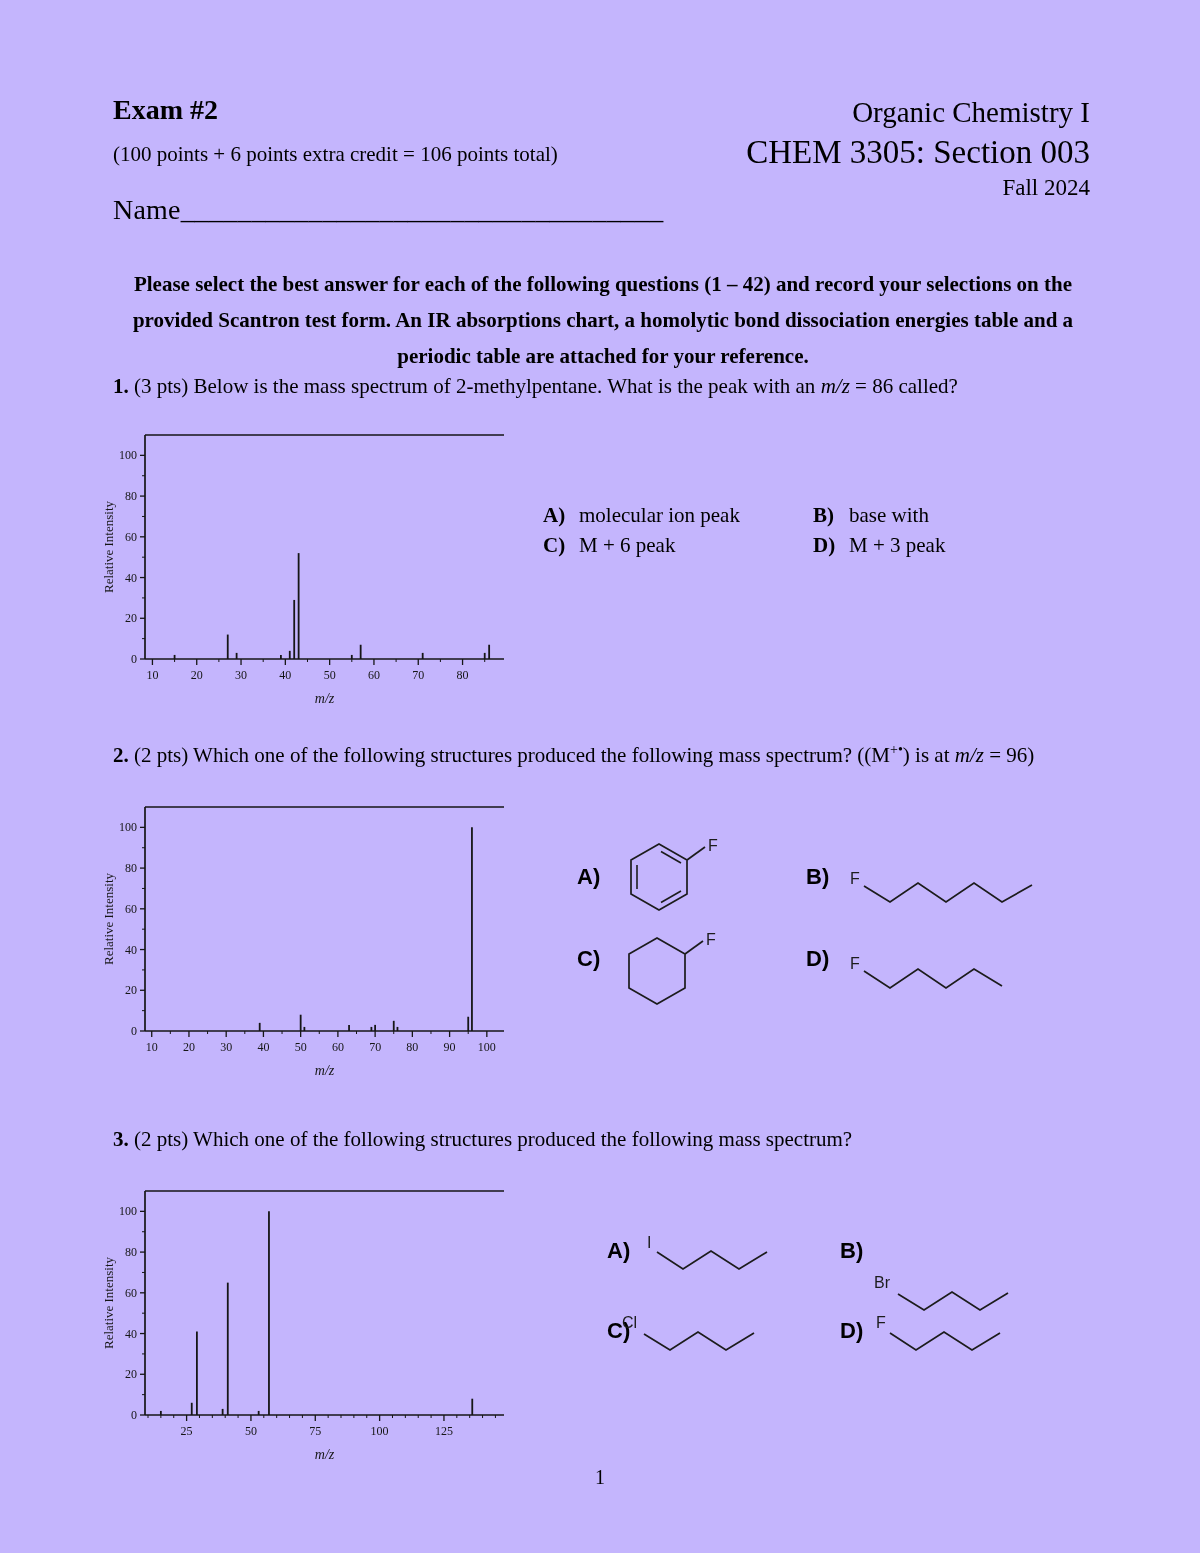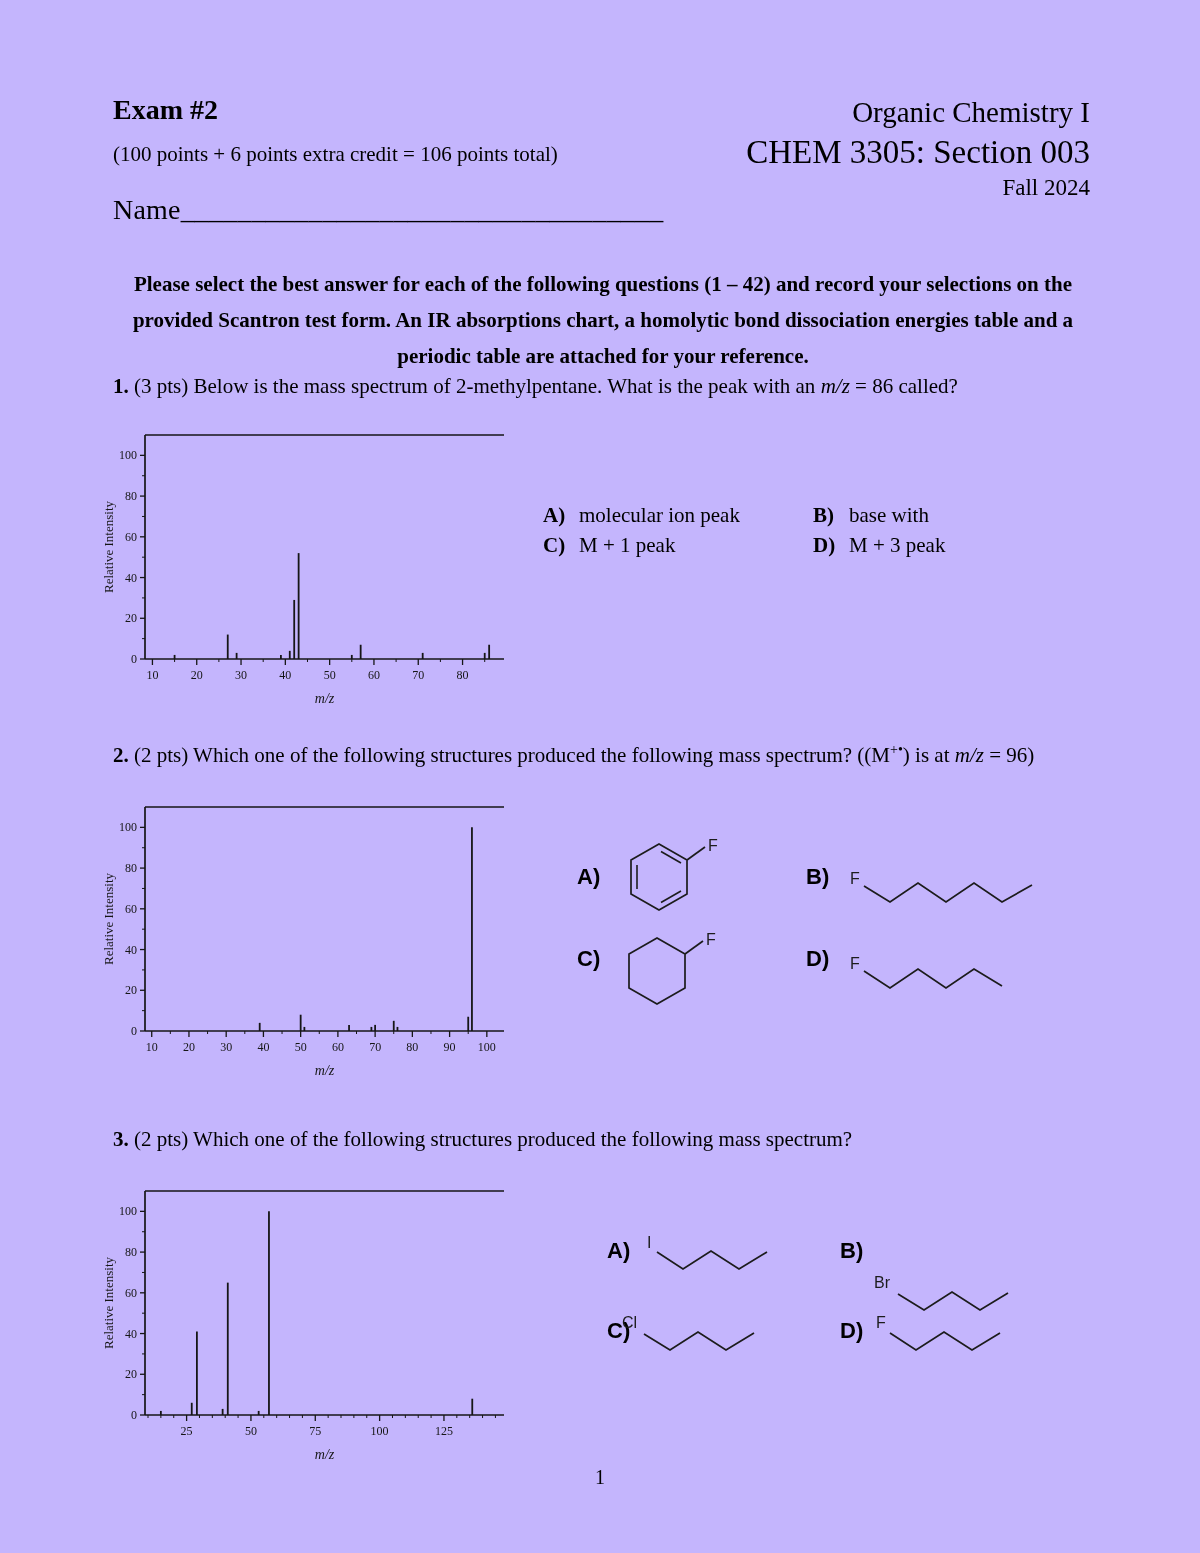--- a/index.html
+++ b/index.html
@@ -111,21 +111,21 @@
         <text x="224.5" y="275" font-size="14" text-anchor="middle" fill="#161616" font-family="&quot;Liberation Serif&quot;,serif" font-style="italic">m/z</text>
         <text x="13" y="119" font-size="13" text-anchor="middle" fill="#161616" font-family="&quot;Liberation Serif&quot;,serif" transform="rotate(-90 13 119)">Relative Intensity</text>
       </svg></div>
 
   <div class="abs optgrid">
     <span class="optletter">A)</span>
     <span>molecular ion peak</span>
     <span class="optletter">B)</span>
     <span>base with</span>
     <span class="optletter">C)</span>
-    <span>M + 1 peak</span>
+    <span>M + 6 peak</span>
     <span class="optletter">D)</span>
     <span>M + 3 peak</span>
   </div>
 
   <div class="abs qline" style="top:742px;">
     <span class="qnum">2.</span><span> (2 pts) Which one of the following structures produced the following mass spectrum? ((M</span><sup>+•</sup><span>) is at </span><span class="i">m/z</span><span> = 96)</span>
   </div>
 
   <div class="abs chart" style="top:800px;"><svg width="410" height="285">
         <line x1="45" y1="7" x2="404" y2="7" stroke="#161616" stroke-width="1.4"></line>

